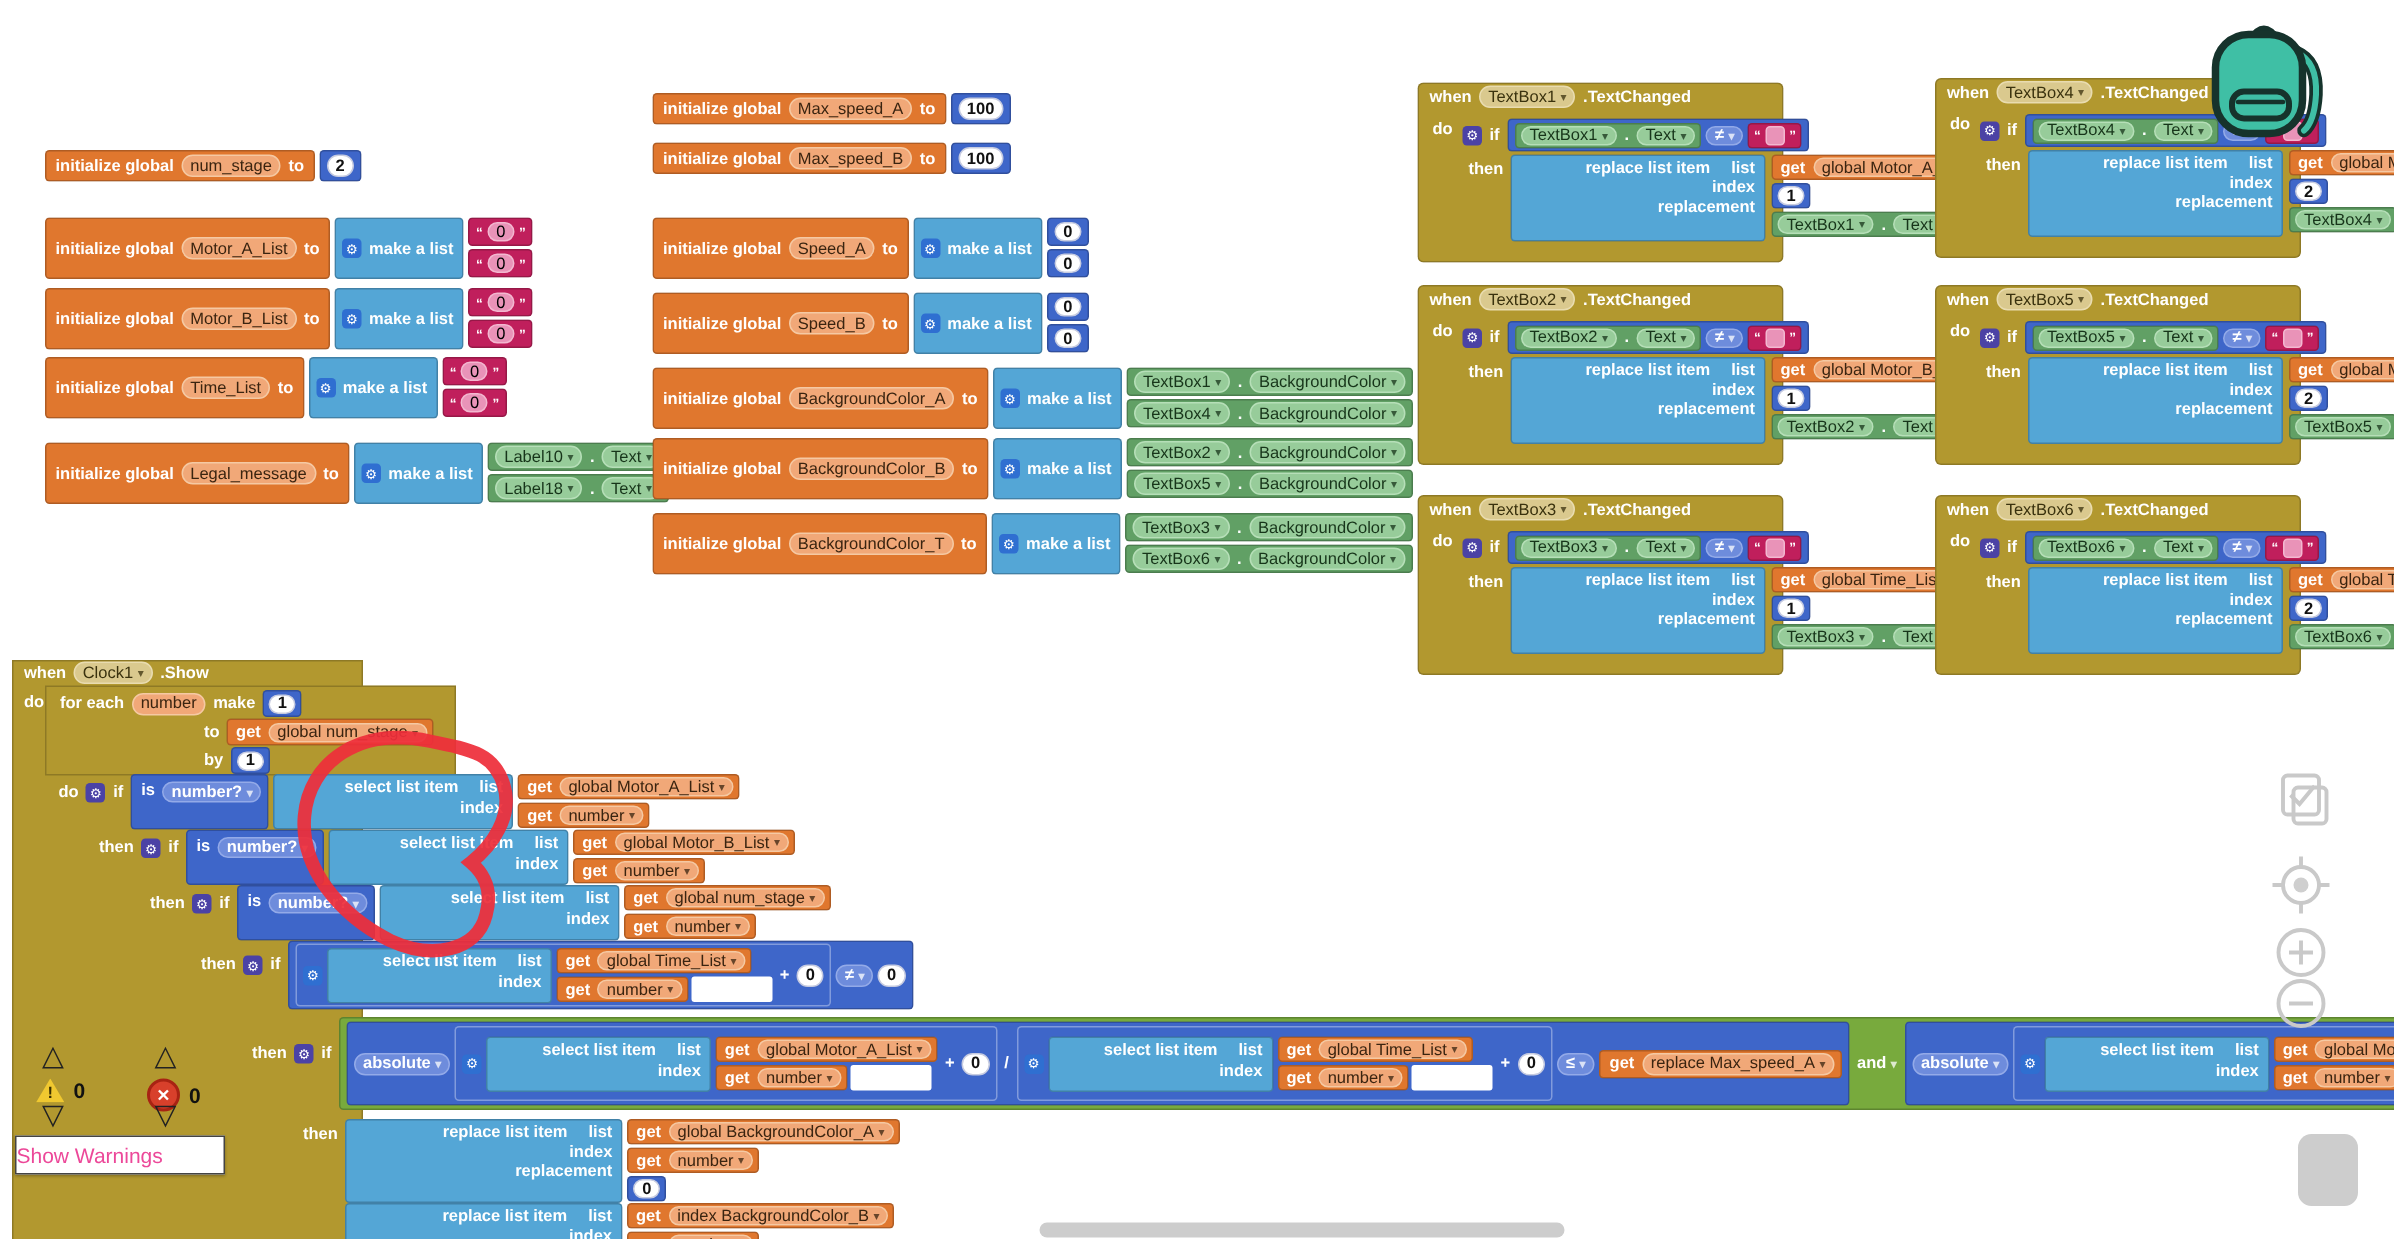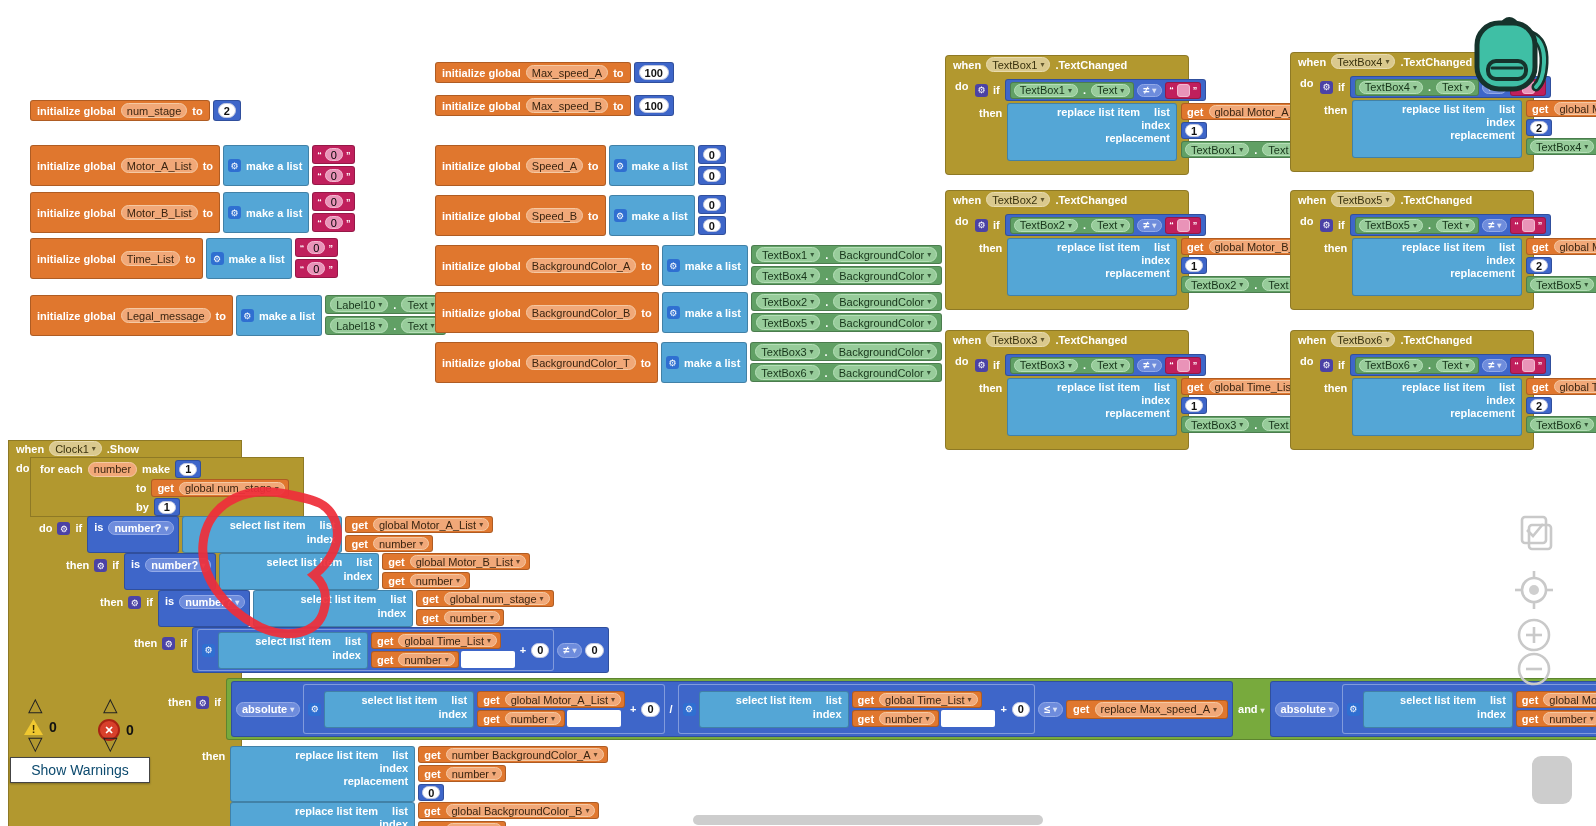--- a/index.html
+++ b/index.html
@@ -29,22 +29,22 @@
   .q{color:#fff;font-size:9px;font-weight:bold;line-height:8px}
   .sq{width:11px;height:11px;border-radius:3px;background:#E993B8;border:1px solid #f3b8d0}
   .gear{width:13px;height:13px;border-radius:3px;background:#4B42A5;color:#fff;font-size:9px;
         display:inline-flex;align-items:center;justify-content:center;flex:0 0 auto}
   .gearb{background:#2F6FD1}
   .gold-spine{background:#B2982F;border:1px solid rgba(0,0,0,.2)}
   .wgap{background:#fff;width:54px;height:17px;border-radius:2px}
   .valcol{display:flex;flex-direction:column;gap:2px;align-items:flex-start}
   .selr1{display:flex;gap:10px;align-items:center;justify-content:flex-end}
   .selr2{display:flex;justify-content:flex-end}
-  .btn{background:#fff;border:1px solid #444;color:#0c4a6e;font-size:14px;
-       display:flex;align-items:center;justify-content:center;box-shadow:0 1px 2px rgba(0,0,0,.3)}
+  .btn{background:#fff;border:1px solid #444;color:#ec4899;font-size:14px;
+       display:flex;align-items:center;box-shadow:0 1px 2px rgba(0,0,0,.3)}
   .tri{font-size:19px;line-height:16px;color:#222}
   .warnico{width:19px;height:16px;background:#F0C830;clip-path:polygon(50% 0,100% 100%,0 100%);
            display:inline-flex;align-items:flex-end;justify-content:center;color:#3a2f00;
            font-size:11px;font-weight:bold}
   .errico{width:18px;height:18px;border-radius:50%;background:#D8402B;border:2px solid #a82313;
           color:#fff;font-size:11px;font-weight:bold;display:inline-flex;align-items:center;justify-content:center}
   .cnt{font-size:14px;color:#111;font-weight:bold}
   .thumb{background:#CDCDCD;border-radius:6px}
   .ctl{stroke:#C9C9C9;fill:none;stroke-width:2.6}
 </style>
@@ -903,21 +903,21 @@
       <div class="selr2">
           <span class="k">index</span>
         </div>
       <div class="selr2">
           <span class="k">replacement</span>
         </div>
     </div>
     <div class="valcol">
       <div class="blk o" style="height:17px;padding:1px 3px">
         <span class="k">get</span>
-        <span class="f fo dd" style="height:13px">number BackgroundColor_A</span>
+        <span class="f fo dd" style="height:13px">global BackgroundColor_A</span>
       </div>
       <div class="blk o" style="height:17px;padding:1px 3px">
         <span class="k">get</span>
         <span class="f fo dd" style="height:13px">number</span>
       </div>
       <div class="blk m" style="height:17px;padding:1px 3px">
         <span class="f fw" style="height:13px">0</span>
       </div>
     </div>
   </div>
@@ -928,21 +928,21 @@
           <span class="k">replace list item</span>
           <span class="k">list</span>
         </div>
       <div class="selr2">
           <span class="k">index</span>
         </div>
     </div>
     <div class="valcol">
       <div class="blk o" style="height:17px;padding:1px 3px">
         <span class="k">get</span>
-        <span class="f fo dd" style="height:13px">global BackgroundColor_B</span>
+        <span class="f fo dd" style="height:13px">index BackgroundColor_B</span>
       </div>
       <div class="blk o" style="height:17px;padding:1px 3px">
         <span class="k">get</span>
         <span class="f fo dd" style="height:13px">number</span>
       </div>
     </div>
   </div>
 </div>
 
 <div class="abs" style="left:28px;top:697px"><span class="tri">△</span></div>

